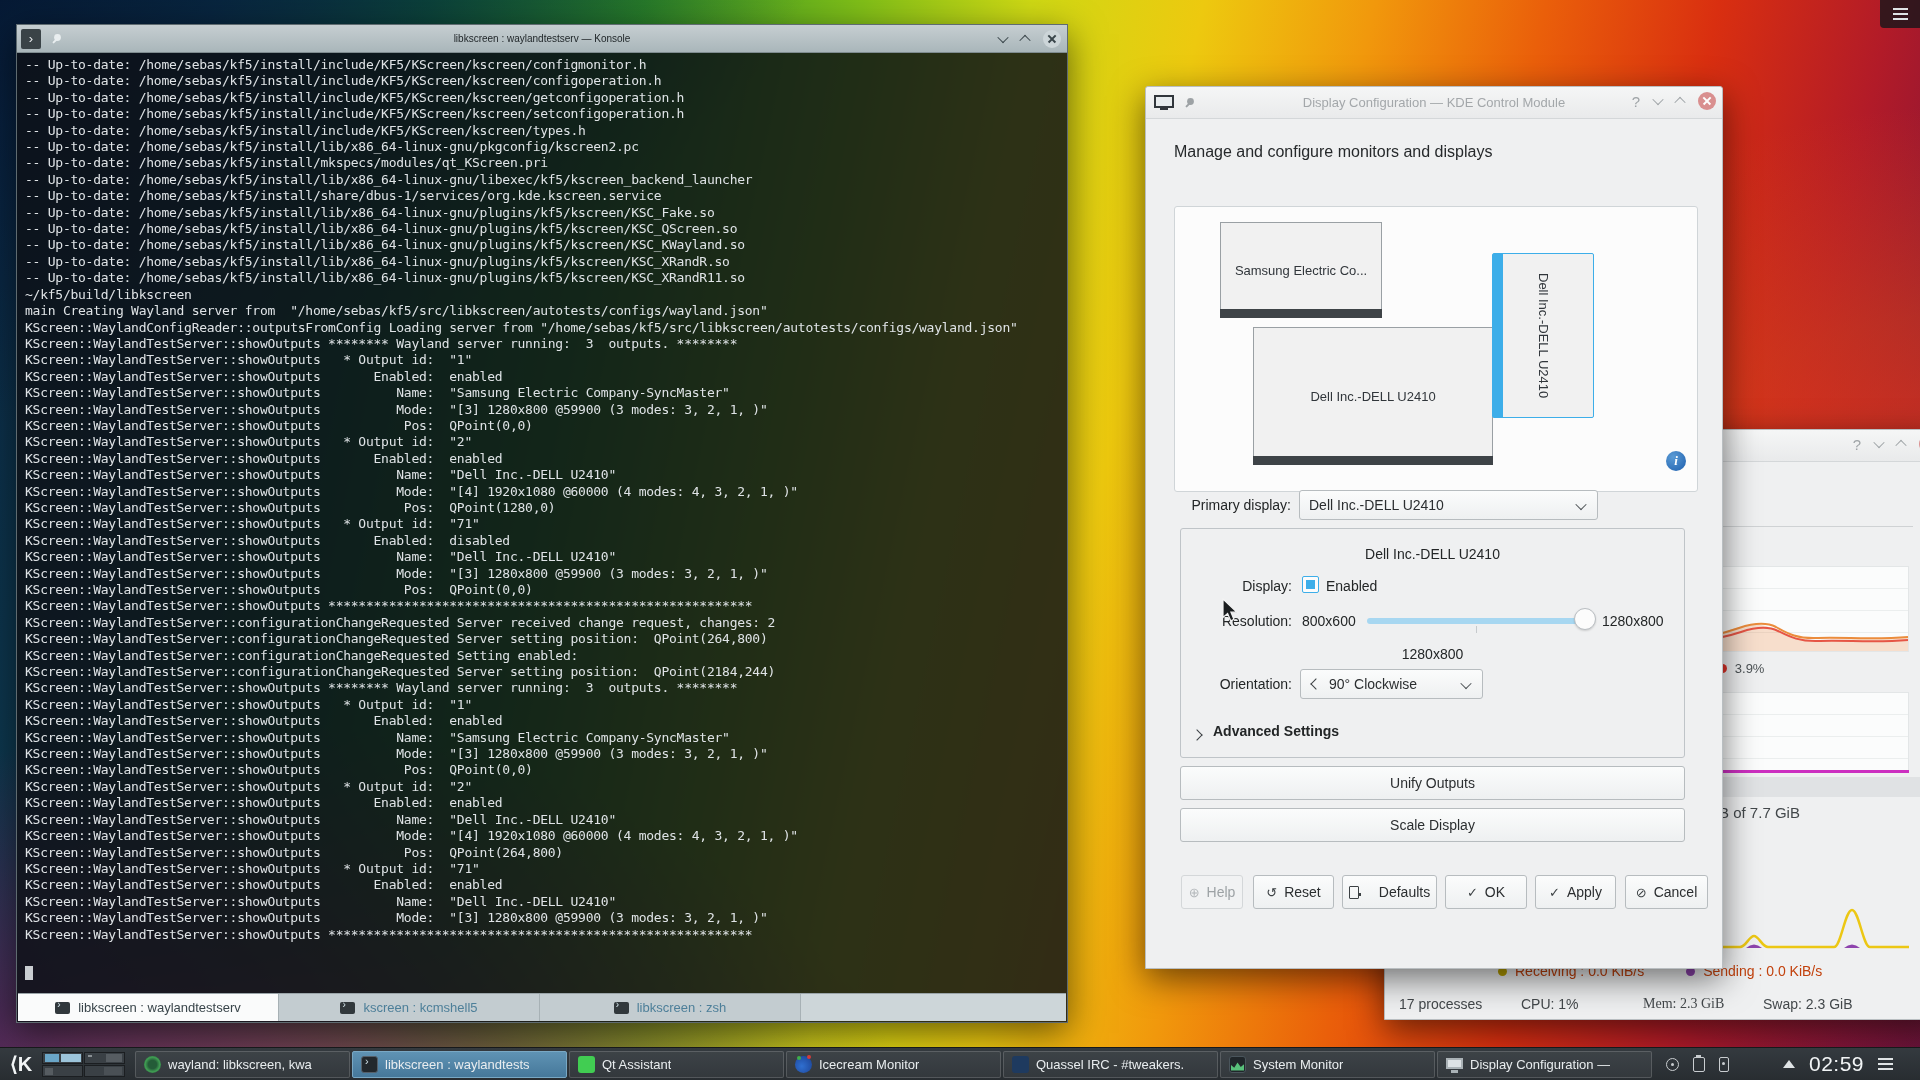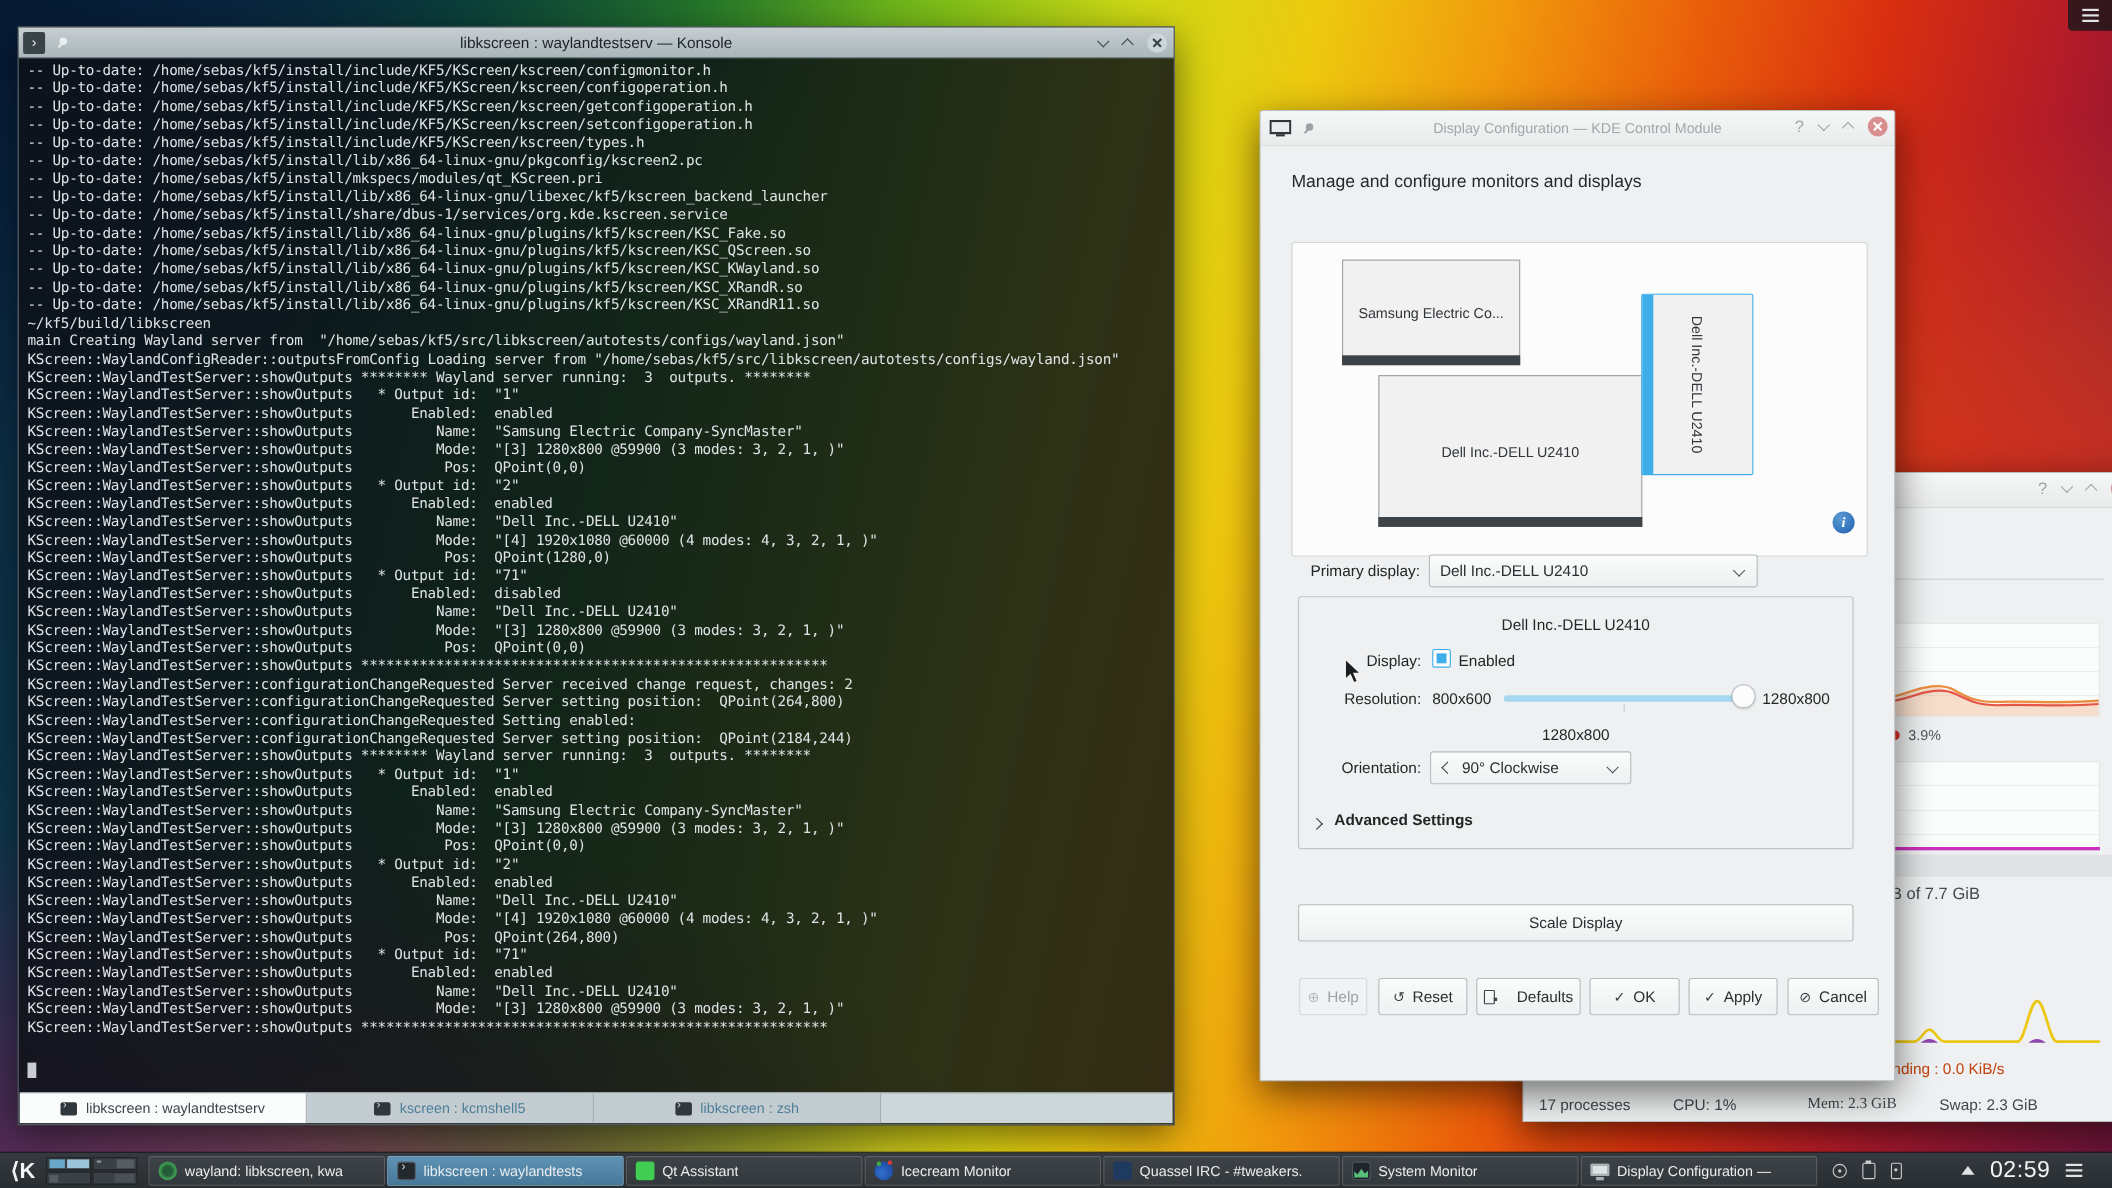--- a/index.html
+++ b/index.html
@@ -12,21 +12,21 @@
       radial-gradient(1400px 1000px at -5% -25%, rgba(3,14,34,0.95) 0%, rgba(5,25,55,0.6) 40%, rgba(0,0,0,0) 70%),
       radial-gradient(900px 700px at 103% 55%, rgba(255,60,20,0.75) 0%, rgba(230,80,20,0.4) 40%, rgba(0,0,0,0) 70%),
       linear-gradient(102deg,#0b2744 0%,#0e3d52 10%,#11633c 20%,#2f9126 30%,#7fbe18 40%,#cfd914 48%,#edc90f 56%,#f1980c 64%,#ea5f0a 72%,#d92f10 80%,#b21b28 88%,#7c123a 96%,#5f0f3d 100%);
   }
   .win { position:absolute; box-shadow:0 10px 34px rgba(0,0,0,0.55); }
 
   
   #konsole { left:16px; top:24px; width:1052px; height:999px; border:1px solid #5f6b70; background:rgba(13,17,23,0.84); z-index:3; }
   #konsole .titlebar { position:absolute; left:0; top:0; right:0; height:28px;
     background:linear-gradient(#c6ced1,#a9b6ba); border-bottom:1px solid #7f8c90; display:flex; align-items:center; }
-  #konsole .title { position:absolute; left:0; right:0; text-align:center; font-size:14px; color:#1d2326; }
+  #konsole .title { position:absolute; left:0; right:0; text-align:center; font-size:10px; color:#1d2326; }
   .menu-btn { width:20px; height:20px; margin-left:4px; background:#3a4347; border-radius:2px; color:#e8ecee; font-size:13px; display:flex; align-items:center; justify-content:center; z-index:2; }
   .pin { width:14px; height:14px; margin-left:8px; z-index:2; }
   .tb-right { position:absolute; right:6px; top:0; height:28px; display:flex; align-items:center; gap:14px; z-index:2; }
   .chev { width:8px; height:8px; border-right:1.6px solid #39454a; border-bottom:1.6px solid #39454a; display:inline-block; }
   .chev.down { transform:rotate(45deg) translate(-1px,-1px); }
   .chev.up { transform:rotate(-135deg) translate(-1px,-1px); }
   .chev.right { transform:rotate(-45deg); }
   .closebtn { width:18px; height:18px; border-radius:50%; position:relative; }
   .closebtn .x1,.closebtn .x2 { position:absolute; left:4px; top:8px; width:10px; height:1.6px; }
   .closebtn .x1 { transform:rotate(45deg);} .closebtn .x2 { transform:rotate(-45deg);}
@@ -45,21 +45,21 @@
   
   .breeze { background:#eff0f1; border:1px solid #b9bec1; border-radius:3px 3px 0 0; }
   .breeze .titlebar { position:absolute; left:0; top:0; right:0; height:32px; border-radius:3px 3px 0 0;
     background:linear-gradient(#f5f6f6,#e9eaeb); border-bottom:1px solid #d4d7d9; display:flex; align-items:center; }
   .breeze .title { position:absolute; left:0; right:0; text-align:center; font-size:13px; color:#a3a7aa; }
   .breeze .chev { border-color:#9fa4a7; }
   .breeze .qmark { color:#9fa4a7; font-size:15px; }
   .breeze .closebtn { background:#d98f8f; } .breeze .closebtn .x1,.breeze .closebtn .x2 { background:#fdfdfd; }
 
   
-  #kcm { left:1145px; top:100px; width:578px; height:883px; z-index:4; }
+  #kcm { left:1145px; top:86px; width:578px; height:883px; z-index:4; }
   #kcm h1 { position:absolute; left:28px; top:56px; font-size:16px; font-weight:400; color:#26292b; }
   #preview { position:absolute; left:28px; top:119px; width:524px; height:286px; background:#fcfcfc; border:1px solid #d0d5d8; border-radius:3px; }
   .mon { position:absolute; background:#f1f1f1; border:1px solid #9aa0a4; color:#31363b; font-size:13px; display:flex; align-items:center; justify-content:center; }
   .mon .stand { position:absolute; left:-1px; right:-1px; bottom:-1px; height:9px; background:#3e4347; }
   #mon-samsung { left:45px; top:15px; width:162px; height:96px; }
   #mon-dell-big { left:78px; top:120px; width:240px; height:138px; }
   #mon-dell-rot { left:317px; top:46px; width:102px; height:165px; border:1px solid #3daee9; border-radius:2px; }
   #mon-dell-rot .stripe { position:absolute; left:0; top:0; bottom:0; width:10px; background:#3daee9; }
   #mon-dell-rot .vlabel { writing-mode:vertical-rl; }
   #info-btn { position:absolute; left:491px; top:244px; width:20px; height:20px; border-radius:50%;
@@ -384,20 +384,23 @@
         <span>90° Clockwise</span>
         <span class="chev down"></span>
       </div>
 
       <div id="advanced">
         <span class="chev right" style="border-color:#3c4144"></span>
         <span>Advanced Settings</span>
       </div>
     </div>
 
+    <div class="btn" id="btn-unify">
+        <span>Unify Outputs</span>
+      </div>
     <div class="btn" id="btn-scale">
         <span>Scale Display</span>
       </div>
 
     <div class="btn dlg-btn" id="btn-help">
       <span class="ic">⊕</span>
         <span>Help</span>
     </div>
     <div class="btn dlg-btn" id="btn-reset">
       <span class="ic">↺</span>

